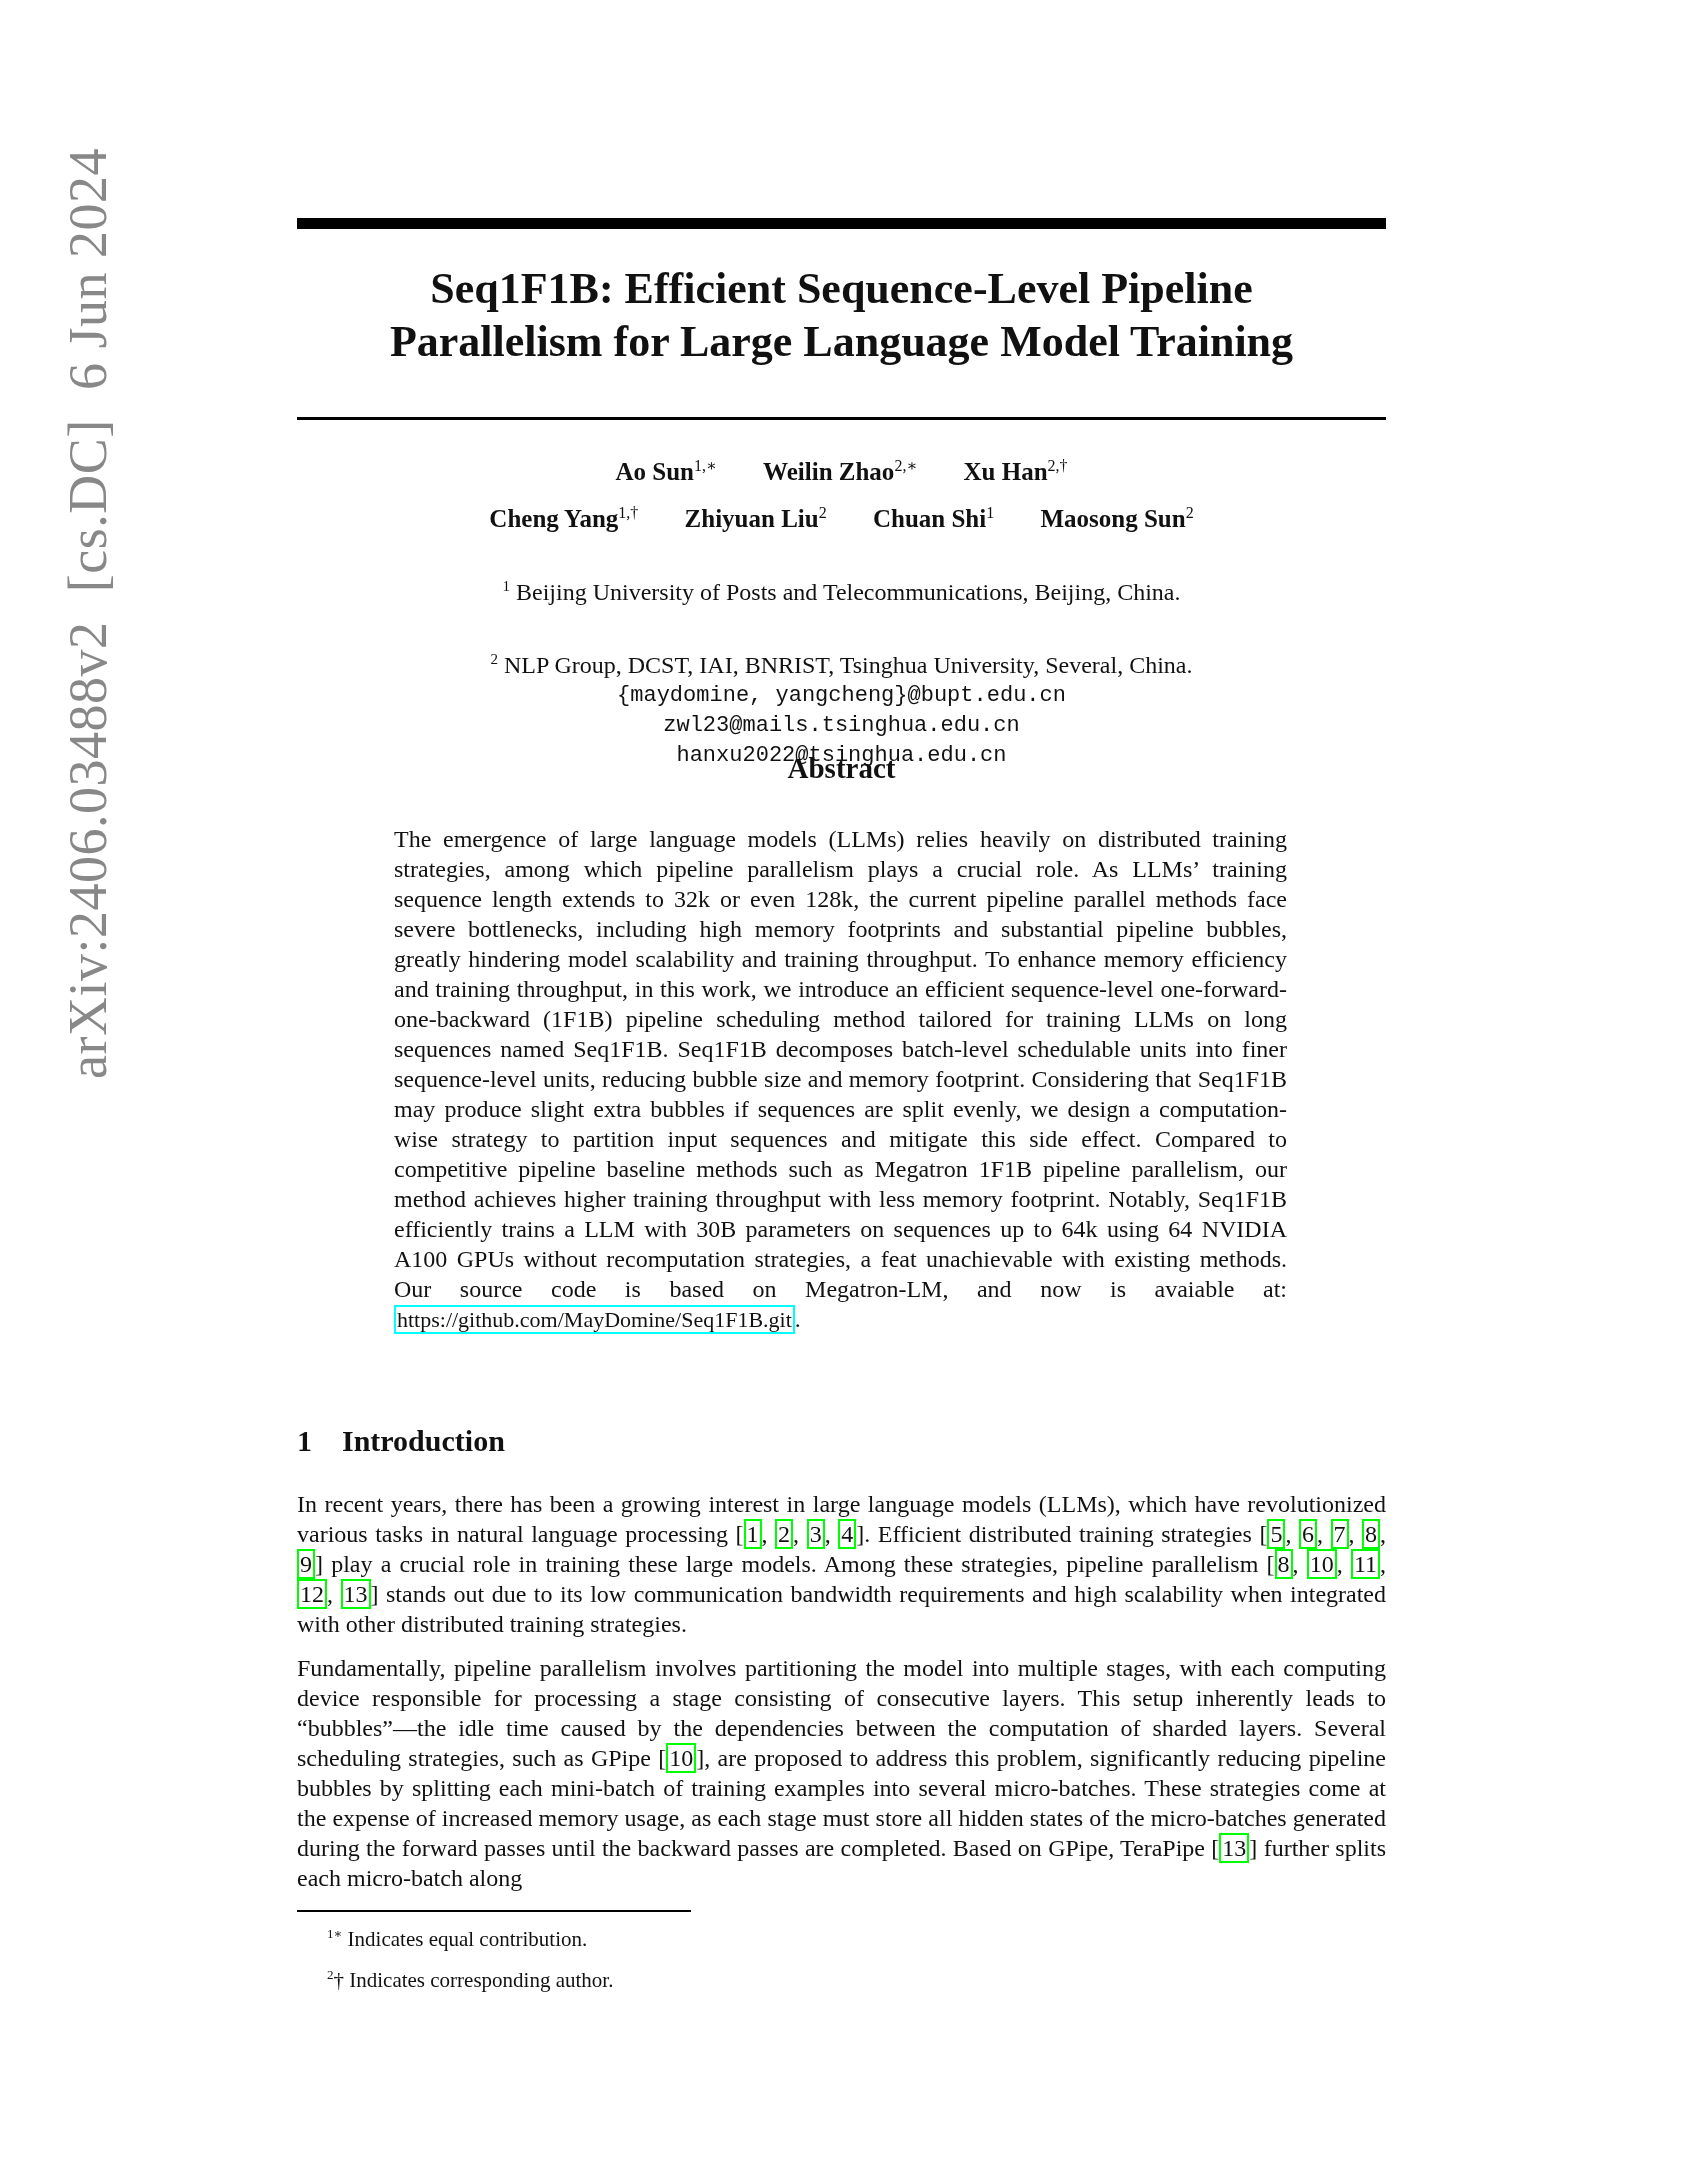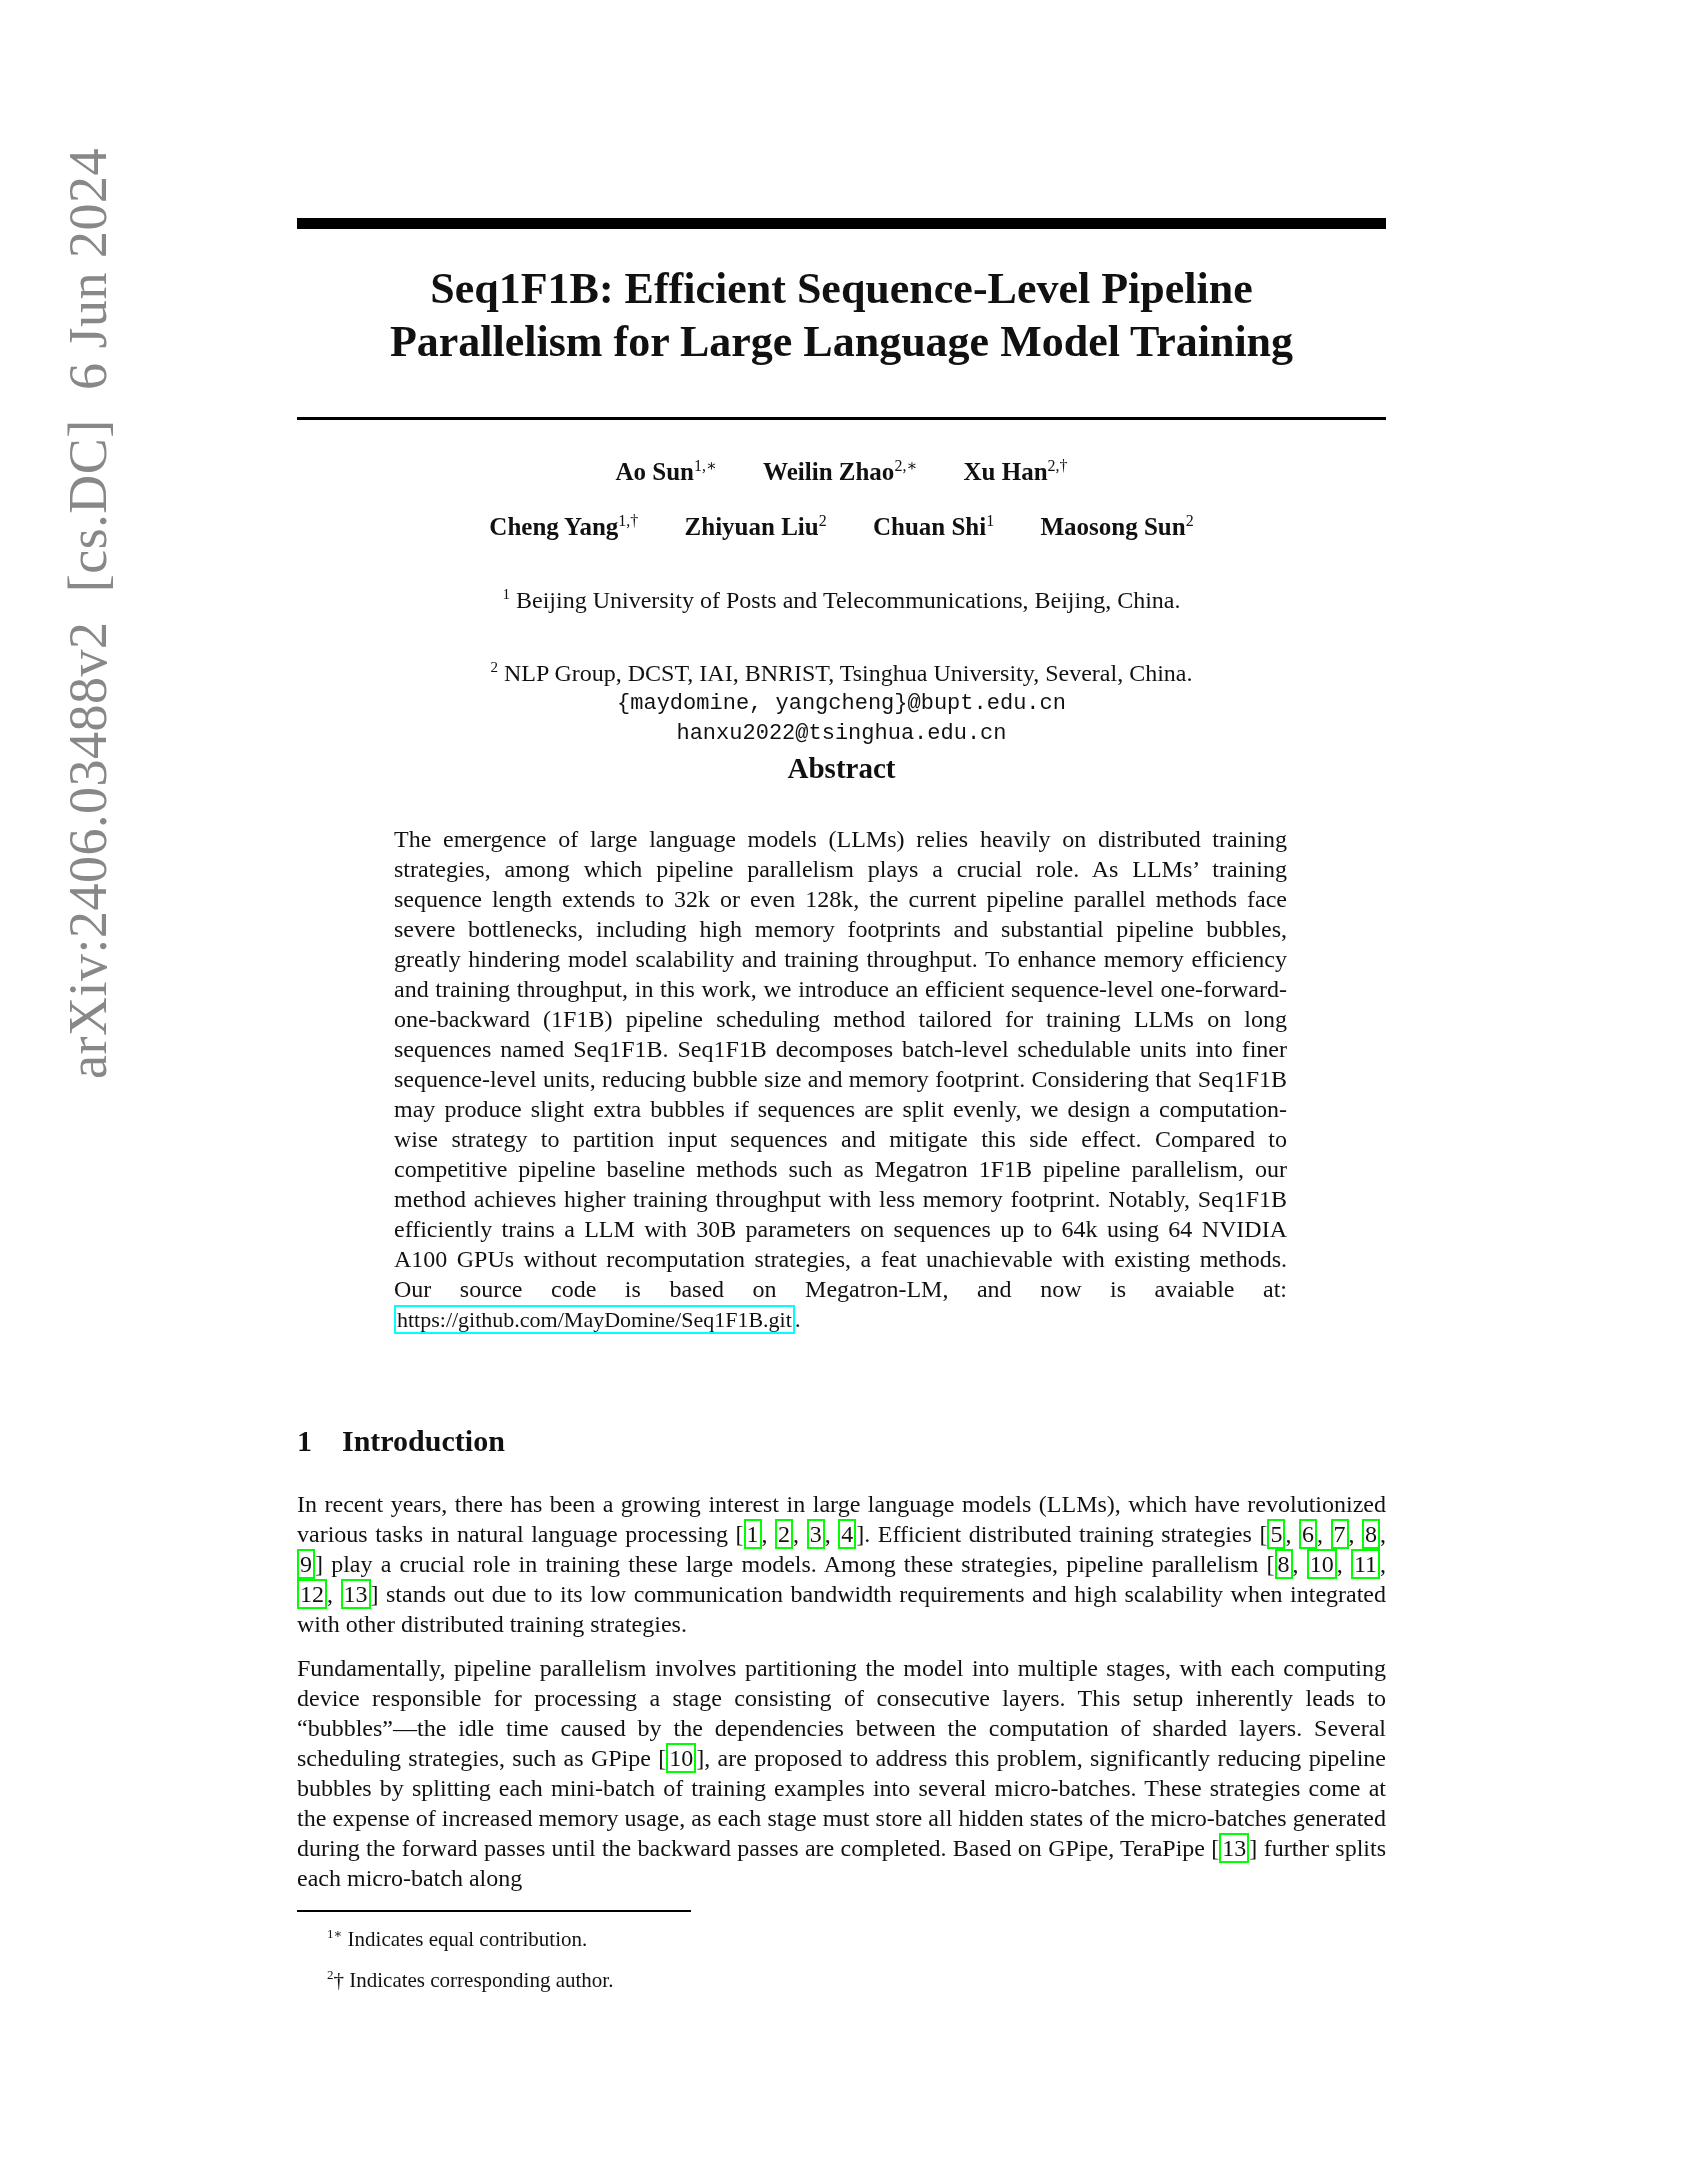--- a/index.html
+++ b/index.html
@@ -54,29 +54,30 @@
   <div>Parallelism for Large Language Model Training</div>
 </div>
 <div class="rule-thin"></div>
 
 <div class="authors">
   <div class="row">
     <span class="au"><span>Ao Sun</span><sup>1,∗</sup></span>
     <span class="au"><span>Weilin Zhao</span><sup>2,∗</sup></span>
     <span class="au"><span>Xu Han</span><sup>2,†</sup></span>
   </div>
-  <div class="row" style="margin-top:16px">
+  <div class="row" style="margin-top:8px">
     <span class="au"><span>Cheng Yang</span><sup>1,†</sup></span>
     <span class="au"><span>Zhiyuan Liu</span><sup>2</sup></span>
     <span class="au"><span>Chuan Shi</span><sup>1</sup></span>
     <span class="au"><span>Maosong Sun</span><sup>2</sup></span>
   </div>
   <div class="aff"><sup>1</sup> <span>Beijing University of Posts and Telecommunications, Beijing, China.</span></div>
   <div class="aff"><sup>2</sup> <span>NLP Group, DCST, IAI, BNRIST, Tsinghua University, Several, China.</span></div>
   <div class="email">{maydomine, yangcheng}@bupt.edu.cn</div>
+  <div class="email">zwl23@mails.tsinghua.edu.cn</div>
   <div class="email">hanxu2022@tsinghua.edu.cn</div>
 </div>
 
 <div class="abstract-head">Abstract</div>
 <div class="abstract">
   <span>The emergence of large language models (LLMs) relies heavily on distributed training strategies, among which pipeline parallelism plays a crucial role. As LLMs’ training sequence length extends to 32k or even 128k, the current pipeline parallel methods face severe bottlenecks, including high memory footprints and substantial pipeline bubbles, greatly hindering model scalability and training throughput. To enhance memory efficiency and training throughput, in this work, we introduce an efficient sequence-level one-forward-one-backward (1F1B) pipeline scheduling method tailored for training LLMs on long sequences named Seq1F1B. Seq1F1B decomposes batch-level schedulable units into finer sequence-level units, reducing bubble size and memory footprint. Considering that Seq1F1B may produce slight extra bubbles if sequences are split evenly, we design a computation-wise strategy to partition input sequences and mitigate this side effect. Compared to competitive pipeline baseline methods such as Megatron 1F1B pipeline parallelism, our method achieves higher training throughput with less memory footprint. Notably, Seq1F1B efficiently trains a LLM with 30B parameters on sequences up to 64k using 64 NVIDIA A100 GPUs without recomputation strategies, a feat unachievable with existing methods. Our source code is based on Megatron-LM, and now is avaiable at:</span>
   <span class="link">https://github.com/MayDomine/Seq1F1B.git</span><span>.</span>
 </div>
 
 <div class="sec-head">

